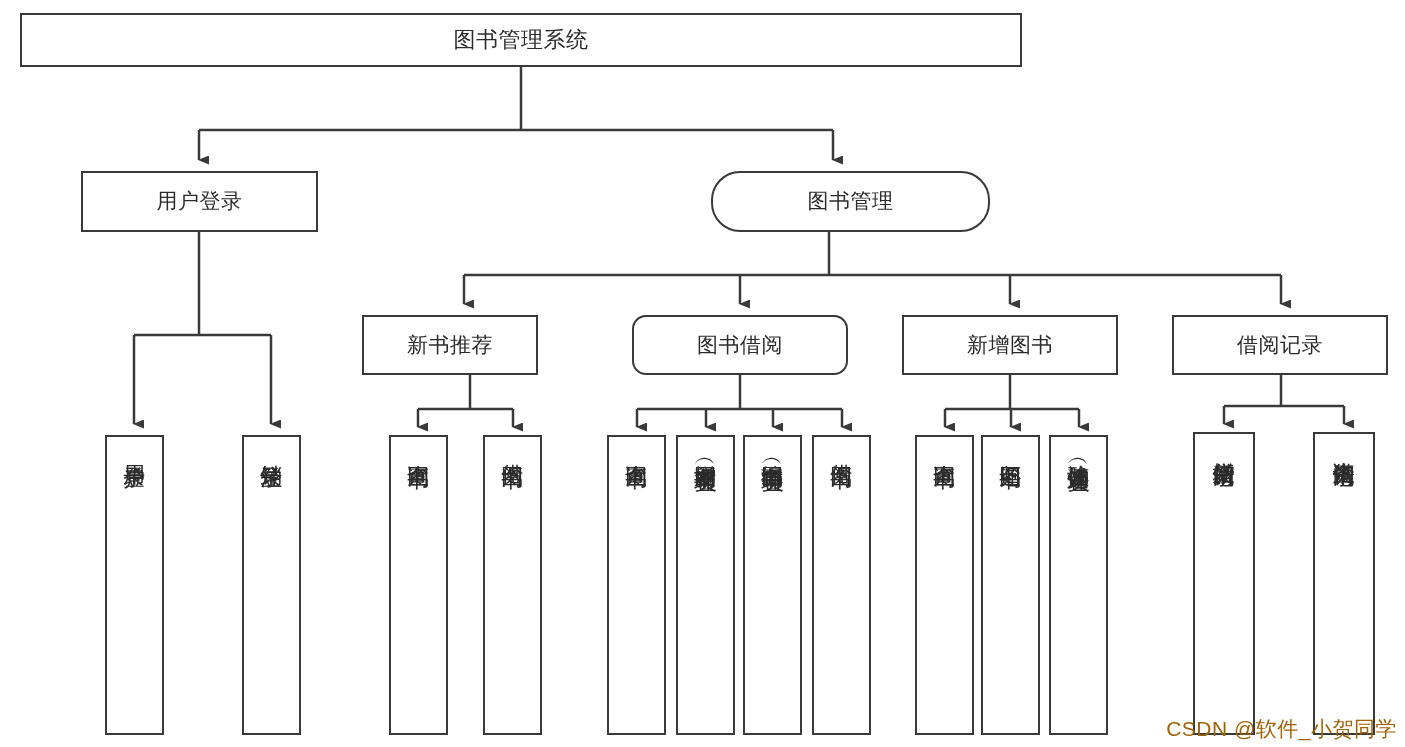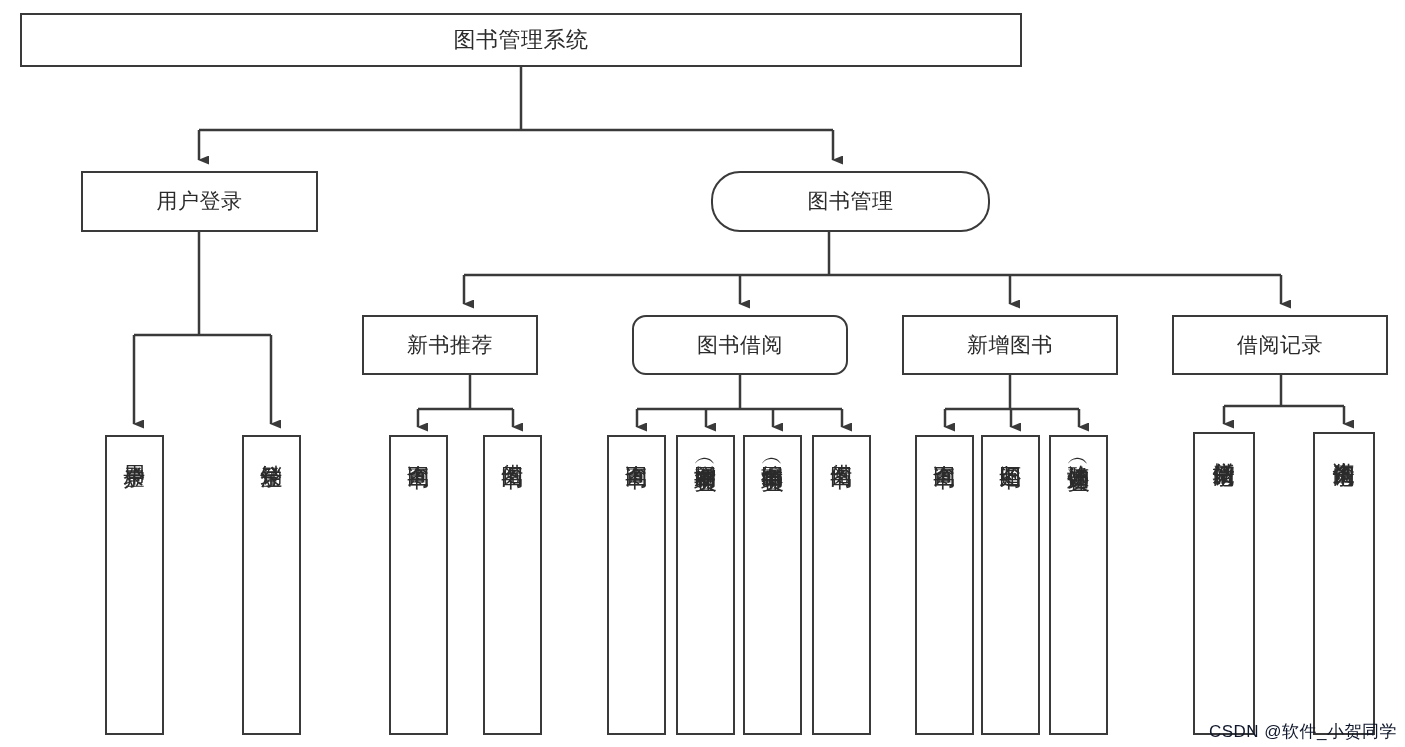--- a/index.html
+++ b/index.html
@@ -56,22 +56,22 @@
     text-orientation: upright;
     font-size: 22px;
     line-height: 1.06;
     letter-spacing: 1px;
     white-space: nowrap;
   }
   .watermark {
     position: absolute;
     right: 8px;
     bottom: 4px;
-    font-size: 17px;
-    color: #0f172a;
+    font-size: 21px;
+    color: #a16207;
     letter-spacing: 0.5px;
     white-space: nowrap;
     pointer-events: none;
   }
 </style>
 </head>
 <body>
 
 <div id="diagram-root">
 

